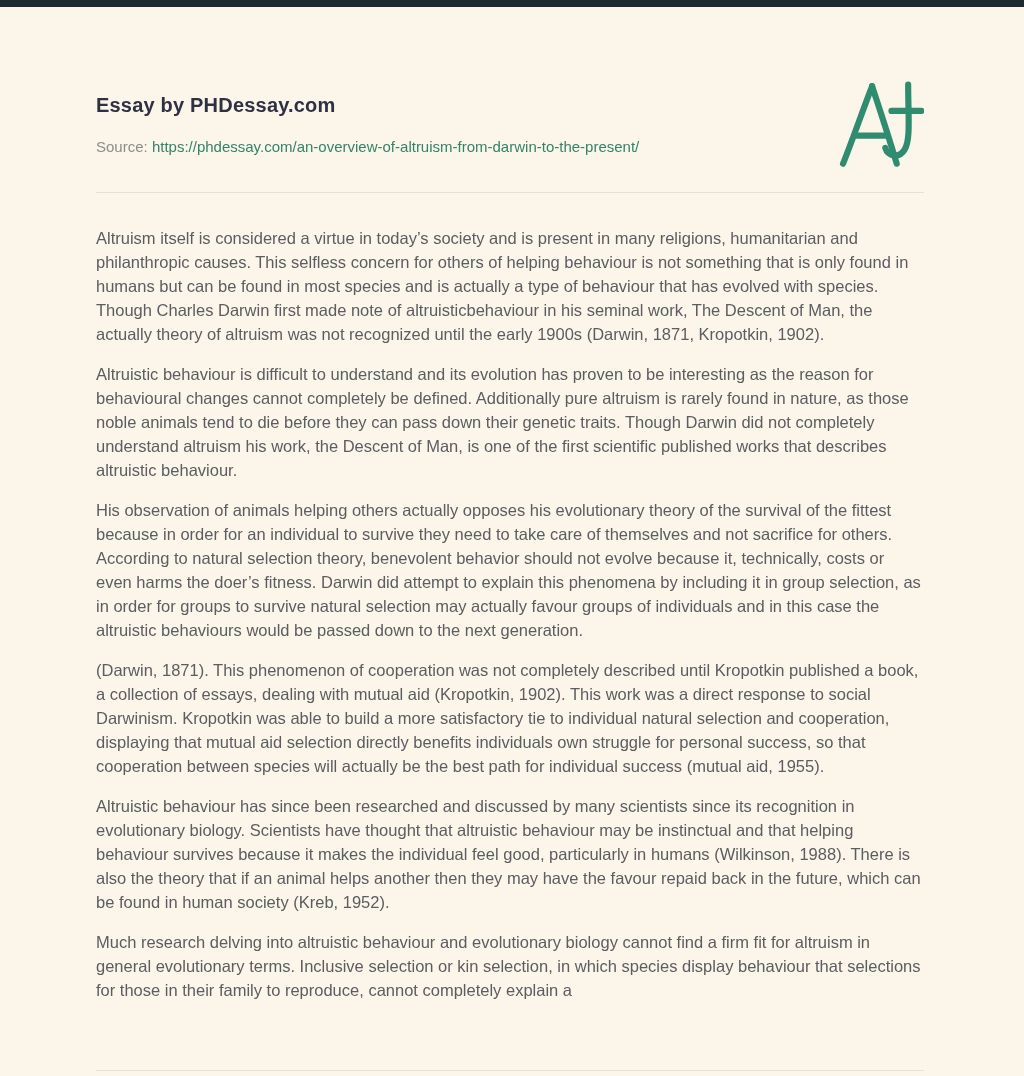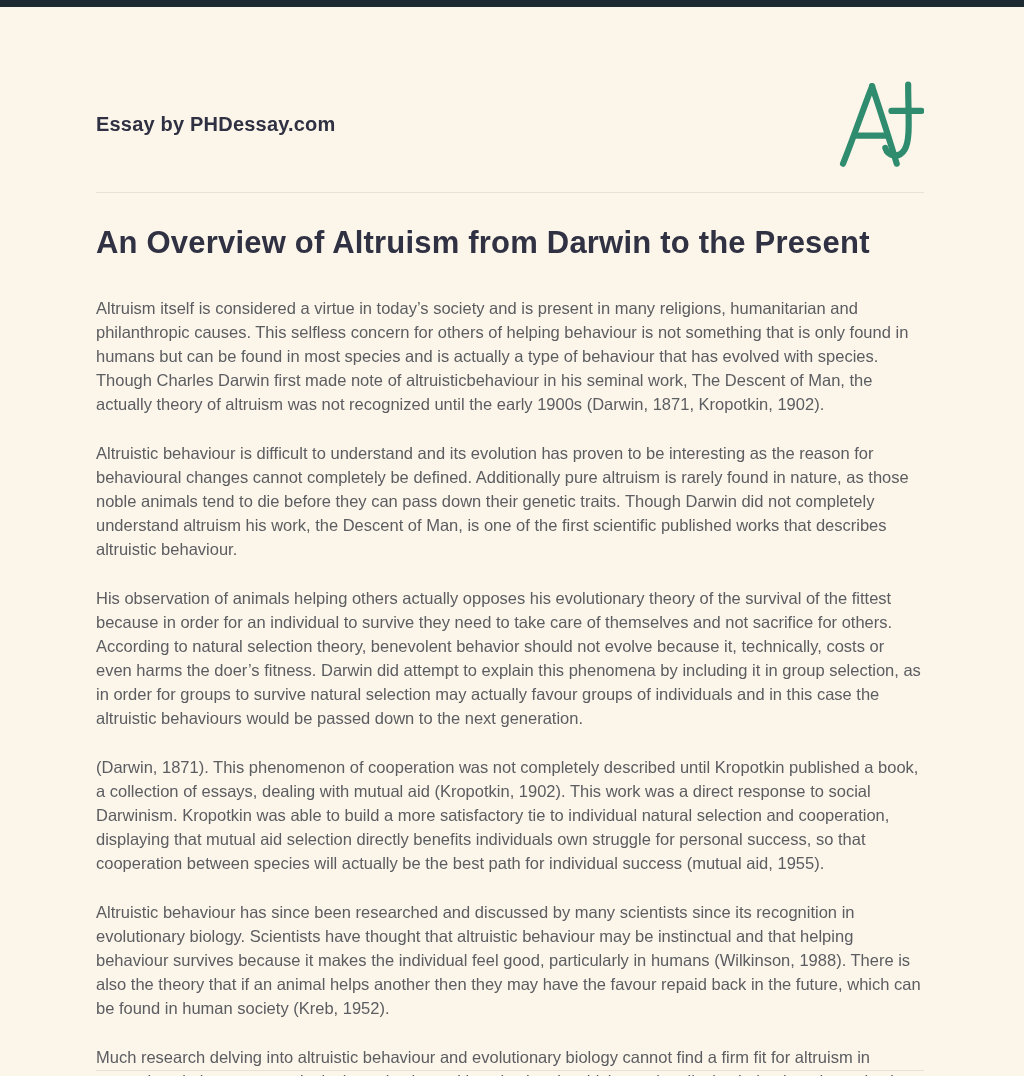--- a/index.html
+++ b/index.html
@@ -55,21 +55,21 @@
   }
   .title {
     margin-top: 30px;
     font-size: 31px;
     line-height: 40px;
     font-weight: 700;
     color: #303243;
     letter-spacing: 0.2px;
   }
   .para {
-    margin-top: 25px;
+    margin-top: 16px;
     font-size: 16.5px;
     line-height: 24px;
     color: #5C5D61;
   }
   .para.first {
     margin-top: 33px;
   }
   .bottom-rule {
     position: absolute;
     left: 96px;
@@ -83,20 +83,24 @@
 <body>
 
 <div class="page">
   <div class="top-bar"></div>
 
   <div class="content">
 
     <div class="header">
       <div class="header-left">
         <div class="byline">Essay by PHDessay.com</div>
+        <div class="source-line">
+          <span>Source:</span>
+          <a class="source-link">https://phdessay.com/an-overview-of-altruism-from-darwin-to-the-present/</a>
+        </div>
       </div>
 
       <div class="logo">
         <svg width="88" height="92" viewBox="0 0 100 104" xmlns="http://www.w3.org/2000/svg">
           <g fill="none" stroke="#2F8C6E" stroke-width="7" stroke-linecap="round" stroke-linejoin="round">
 
             <path d="M8 96 C20 66 30 36 41 8"></path>
 
             <path d="M41 8 C51 38 60 66 69 96"></path>
 
@@ -105,21 +109,20 @@
             <path d="M82 6 C82 42 85 68 78 80 C72 90 59 88 56 78"></path>
 
             <path d="M63 36 L97 36"></path>
           </g>
         </svg>
       </div>
     </div>
 
     <hr class="divider">
 
-    <h1 class="title">An Overview of Altruism from Darwin to the Present</h1>
 
     <p class="para first">Altruism itself is considered a virtue in today’s society and is present in many religions, humanitarian and philanthropic causes. This selfless concern for others of helping behaviour is not something that is only found in humans but can be found in most species and is actually a type of behaviour that has evolved with species. Though Charles Darwin first made note of altruisticbehaviour in his seminal work, The Descent of Man, the actually theory of altruism was not recognized until the early 1900s (Darwin, 1871, Kropotkin, 1902).</p>
 
     <p class="para">Altruistic behaviour is difficult to understand and its evolution has proven to be interesting as the reason for behavioural changes cannot completely be defined. Additionally pure altruism is rarely found in nature, as those noble animals tend to die before they can pass down their genetic traits. Though Darwin did not completely understand altruism his work, the Descent of Man, is one of the first scientific published works that describes altruistic behaviour.</p>
 
     <p class="para">His observation of animals helping others actually opposes his evolutionary theory of the survival of the fittest because in order for an individual to survive they need to take care of themselves and not sacrifice for others. According to natural selection theory, benevolent behavior should not evolve because it, technically, costs or even harms the doer’s fitness. Darwin did attempt to explain this phenomena by including it in group selection, as in order for groups to survive natural selection may actually favour groups of individuals and in this case the altruistic behaviours would be passed down to the next generation.</p>
 
     <p class="para">(Darwin, 1871). This phenomenon of cooperation was not completely described until Kropotkin published a book, a collection of essays, dealing with mutual aid (Kropotkin, 1902). This work was a direct response to social Darwinism. Kropotkin was able to build a more satisfactory tie to individual natural selection and cooperation, displaying that mutual aid selection directly benefits individuals own struggle for personal success, so that cooperation between species will actually be the best path for individual success (mutual aid, 1955).</p>
 
     <p class="para">Altruistic behaviour has since been researched and discussed by many scientists since its recognition in evolutionary biology. Scientists have thought that altruistic behaviour may be instinctual and that helping behaviour survives because it makes the individual feel good, particularly in humans (Wilkinson, 1988). There is also the theory that if an animal helps another then they may have the favour repaid back in the future, which can be found in human society (Kreb, 1952).</p>

